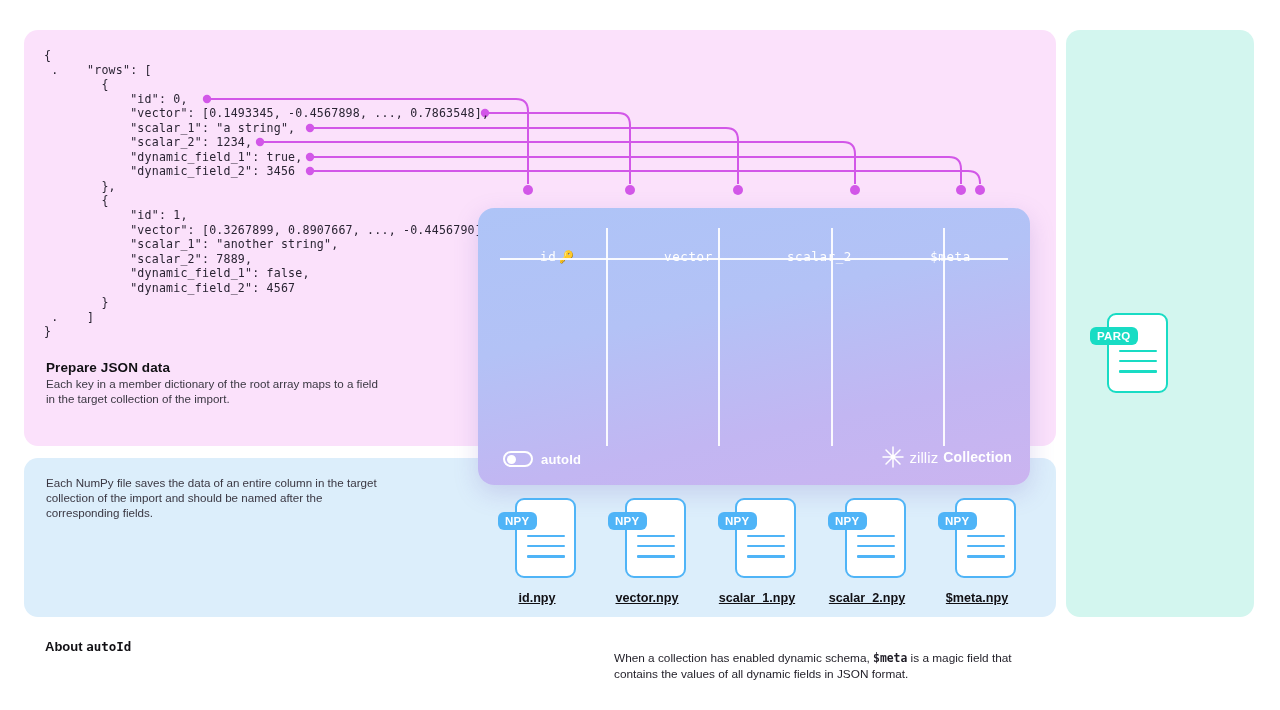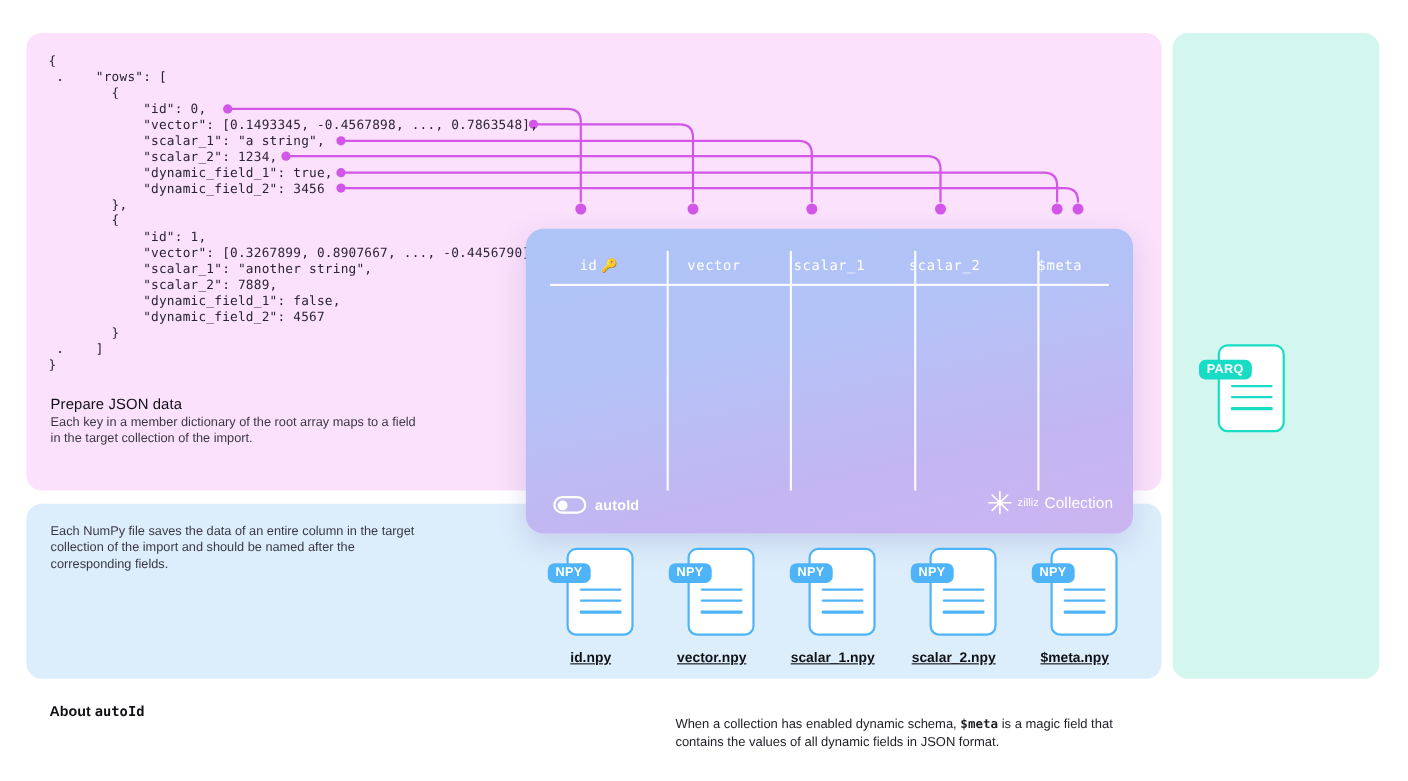--- a/index.html
+++ b/index.html
@@ -32,21 +32,21 @@
   
   #collection-card {
     position: absolute; left: 478px; top: 208px; width: 552px; height: 277px;
     border-radius: 16px;
     background: linear-gradient(168deg, #aec4f7 0%, #b3c2f6 38%, #c2b6f2 72%, #cbb4f0 100%);
     box-shadow: 0 8px 24px rgba(120,100,190,0.22);
     z-index: 4;
     overflow: hidden;
   }
   #table-head {
-    position: absolute; left: 22px; top: 20px; right: 22px; height: 38px;
+    position: absolute; left: 22px; top: 36px; right: 22px; height: 38px;
     display: flex;
     gap: 16px;
   }
   .th {
     flex: 1; text-align: center; color: #ffffff;
     font-family: "DejaVu Sans Mono", "Liberation Mono", monospace;
     font-size: 12.5px; letter-spacing: 0.6px; line-height: 26px;
   }
   .th .key-icon { font-family: "DejaVu Sans", sans-serif; font-size: 12px; margin-left: 3px; }
   #head-rule {
@@ -69,26 +69,26 @@
     position: absolute; left: 1.5px; top: 1.5px;
     width: 9px; height: 9px; border-radius: 50%; background: #ffffff;
   }
   #autoid-label {
     color: #ffffff; font-size: 13px; font-weight: bold; letter-spacing: .2px;
   }
   #brand-row {
     position: absolute; right: 18px; bottom: 17px;
     display: flex; align-items: center; gap: 5px;
   }
-  #brand-zilliz { color: #ffffff; font-size: 10px; letter-spacing: .1px; }
-  #brand-collection { color: #ffffff; font-size: 14px; font-weight: normal; letter-spacing: .1px; }
+  #brand-zilliz { color: #ffffff; font-size: 15px; letter-spacing: .1px; }
+  #brand-collection { color: #ffffff; font-size: 14px; font-weight: bold; letter-spacing: .1px; }
 
   
   .caption { position: absolute; z-index: 5; }
-  .caption h3 { font-size: 13.5px; font-weight: normal; color: #111014; letter-spacing: .1px; }
+  .caption h3 { font-size: 13.5px; font-weight: bold; color: #111014; letter-spacing: .1px; }
   .caption p  { font-size: 11.6px; line-height: 15px; color: #3a3742; margin-top: 1px; max-width: 340px; }
   #cap-json  { left: 46px; top: 360px; }
   #cap-numpy { left: 46px; top: 474px; }
 
   
   #npy-row {
     position: absolute; left: 487px; top: 498px; width: 540px; height: 112px;
     display: flex; justify-content: space-between; z-index: 5;
   }
   .file { width: 100px; display: flex; flex-direction: column; align-items: center; text-align: center; }
@@ -173,21 +173,20 @@
       <circle cx="855" cy="190" r="5"></circle>
       <circle cx="961" cy="190" r="5"></circle>
       <circle cx="980" cy="190" r="5"></circle>
     </g>
   </svg>
 
   <div id="collection-card">
     <div id="table-head">
       <div class="th"><span>id</span><span class="key-icon">🔑</span></div>
       <div class="th">vector</div>
-      <div class="th">scalar_1</div>
       <div class="th">scalar_2</div>
       <div class="th">$meta</div>
     </div>
     <div id="head-rule"></div>
     <div class="col-div" style="left:128px"></div>
     <div class="col-div" style="left:240px"></div>
     <div class="col-div" style="left:353px"></div>
     <div class="col-div" style="left:465px"></div>
 
     <div id="autoid-row">

